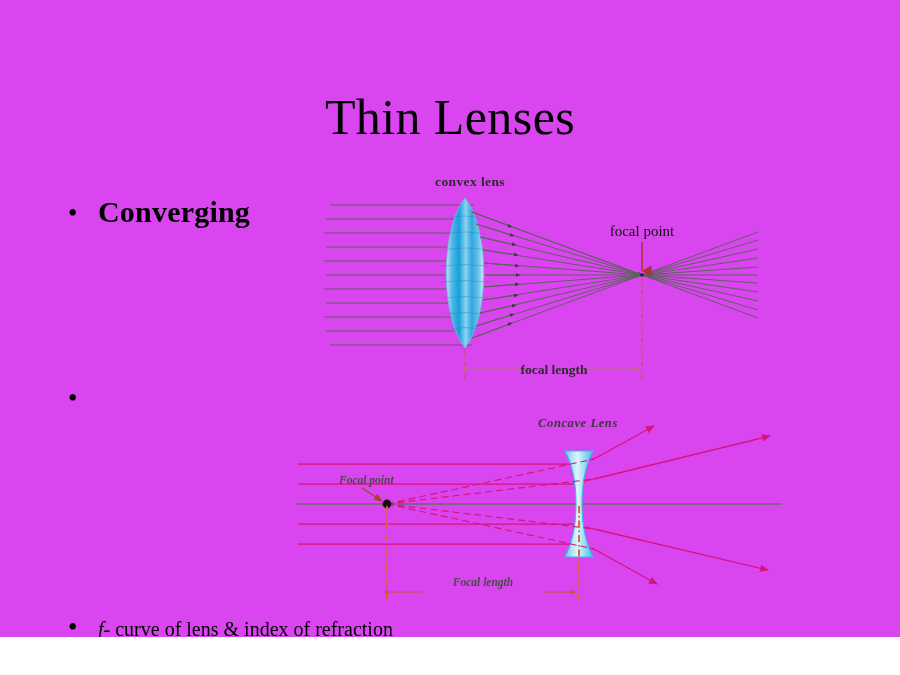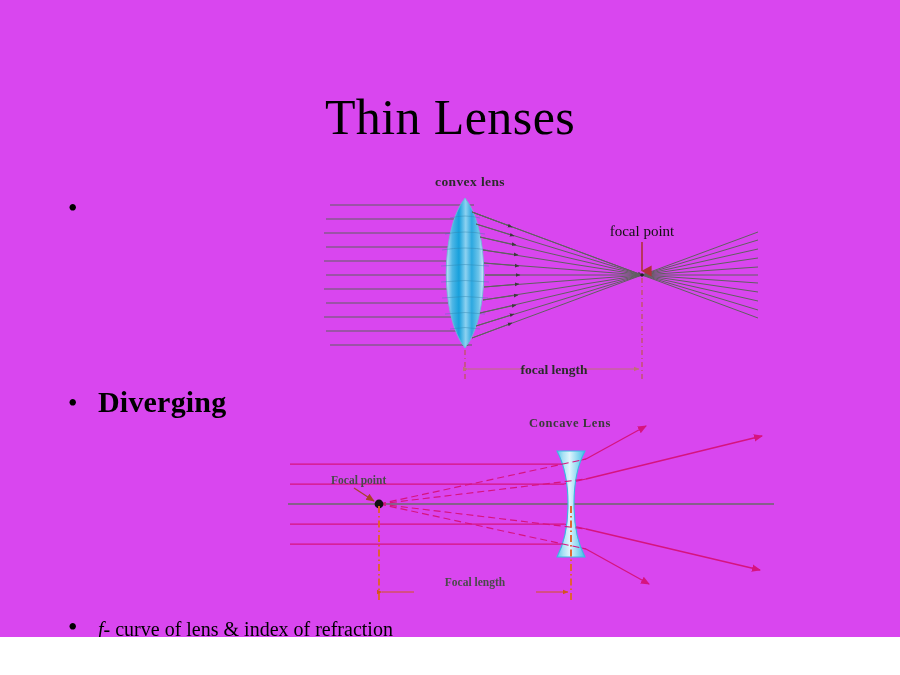--- a/index.html
+++ b/index.html
@@ -73,42 +73,43 @@
     font-style: italic;
   }
   .diagram {
     position: absolute;
   }
   #convex-diagram {
     left: 322px;
     top: 168px;
   }
   #concave-diagram {
-    left: 274px;
+    left: 282px;
     top: 406px;
+    font-style: italic;
   }
   svg { display: block; overflow: visible; }
   .dlabel-serif {
     font-family: "Liberation Serif", "DejaVu Serif", serif;
   }
 </style>
 </head>
 <body>
 
 <div id="slide">
 
   <div id="slide-title">Thin Lenses</div>
 
   <div class="bullet-row" id="bullet-converging">
     <span class="bullet-mark">•</span>
+    <span class="bullet-text">Converging</span>
   </div>
 
   <div class="bullet-row" id="bullet-diverging">
     <span class="bullet-mark">•</span>
-    <span class="bullet-text">Diverging</span>
   </div>
 
   <div class="bullet-row" id="bullet-formula">
     <span class="bullet-mark">•</span>
     <span class="bullet-text"><span class="italic-f">f</span><span>- curve of lens &amp; index of refraction</span></span>
   </div>
 
   <div class="diagram" id="convex-diagram">
     <svg width="440" height="218" viewBox="0 0 440 218">
       <defs>

